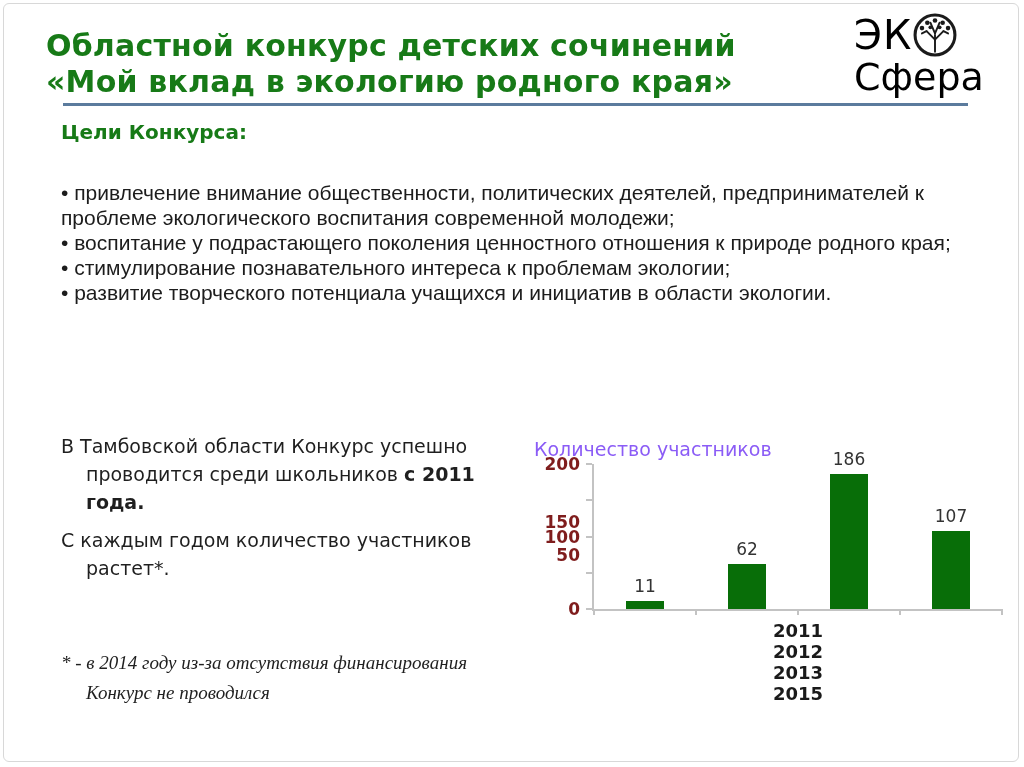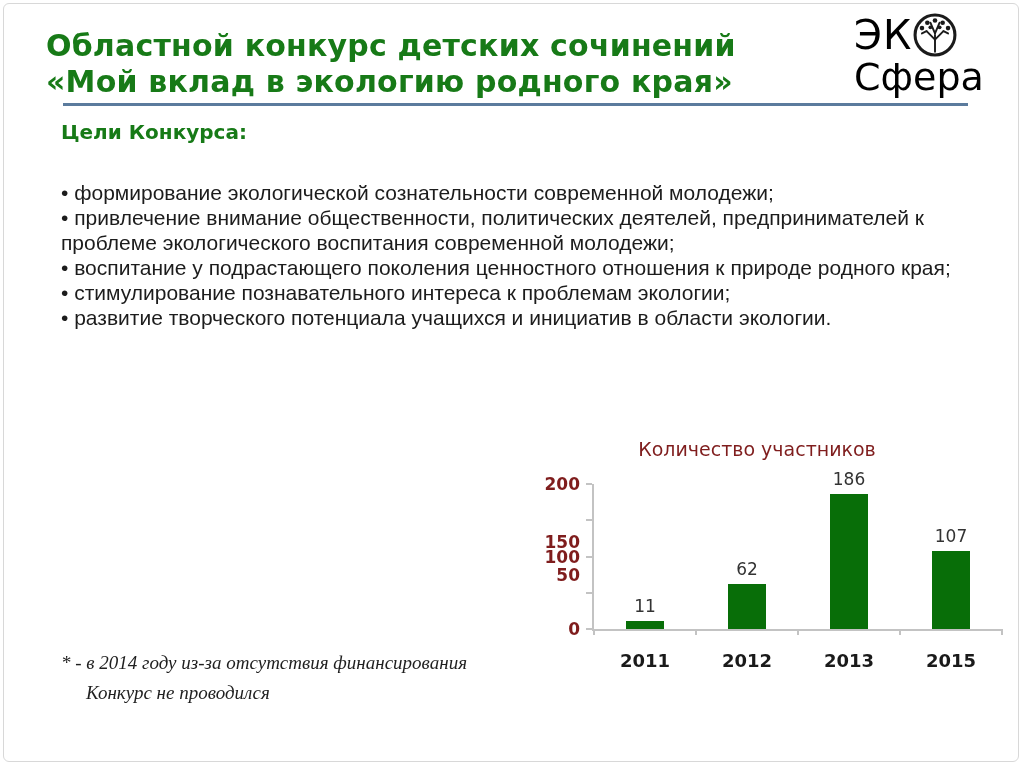--- a/index.html
+++ b/index.html
@@ -21,32 +21,32 @@
   .goals-heading { position:absolute; left:57px; top:116px; font-size:20px; font-weight:bold; color:#177a17; }
   .goals-list { position:absolute; left:57px; top:176px; width:920px;
     font-family:"Liberation Sans",sans-serif; font-size:21px; line-height:25px; color:#1c1c1c; }
   .goal-item { margin:0; }
   
   .left-text { position:absolute; left:57px; top:428px; width:450px; font-size:19px; line-height:28px; }
   .hang { padding-left:25px; text-indent:-25px; margin:0 0 10px 0; }
   .footnote { position:absolute; left:57px; top:644px; width:465px; font-size:19px; line-height:30px; font-style:italic;font-family:Liberation Serif, serif; }
   
   .chart { position:absolute; left:530px; top:434px; width:480px; }
-  .chart-title { text-align:center; font-size:19px; color:#7f1d1d; padding-right:34px; margin-bottom:24px; }
+  .chart-title { text-align:left; font-size:19px; color:#8b5cf6; padding-right:34px; margin-bottom:4px; }
   .chart-body { display:flex; }
   .chart-y-axis { position:relative; width:58px; height:145px; }
   .ytick-label { position:absolute; right:12px; font-size:17px; font-weight:bold; color:#7f1d1d; }
   .ytick-mark { position:absolute; right:0; width:6px; height:2px; background:#c3c3c3; }
   .chart-plot { position:relative; width:408px; height:145px;
     border-left:2px solid #c3c3c3; border-bottom:2px solid #c3c3c3; display:flex; align-items:flex-end; }
   .bar-col { position:relative; flex:1; height:100%; display:flex; align-items:flex-end; justify-content:center; }
   .bar { width:38px; }
   .bar-value { position:absolute; left:0; width:100%; text-align:center; font-size:17px; color:#333333; }
   .xtick { position:absolute; top:100%; width:2px; height:6px; margin-left:-1px; background:#c3c3c3; }
-  .chart-x-labels { display:flex; margin-left:60px; width:408px; margin-top:19px; }
+  .chart-x-labels { display:flex; margin-left:60px; width:408px; margin-top:9px;flex-direction:column; }
   .x-label { flex:1; text-align:center; font-size:18px; font-weight:bold; color:#1a1a1a; }
 </style>
 </head>
 <body>
 
 <div class="slide">
 
   <div class="title-block">
     <div class="title-line">Областной конкурс детских сочинений</div>
     <div class="title-line">«Мой вклад в экологию родного края»</div>
@@ -75,27 +75,30 @@
             </g>
           </svg></span></div>
     <div class="logo-line2">Сфера</div>
   </div>
 
   <div class="header-rule"></div>
 
   <div class="goals-heading">Цели Конкурса:</div>
 
   <div class="goals-list">
-    <p class="goal-item"><span>• </span><span>формирование экологической сознательности современной молодежи;</span></p>
     <p class="goal-item"><span>• </span><span>привлечение внимание общественности, политических деятелей, предпринимателей к проблеме экологического воспитания современной молодежи;</span></p>
     <p class="goal-item"><span>• </span><span>воспитание у подрастающего поколения ценностного отношения к природе родного края;</span></p>
     <p class="goal-item"><span>• </span><span>стимулирование познавательного интереса к проблемам экологии;</span></p>
     <p class="goal-item"><span>• </span><span>развитие творческого потенциала учащихся и инициатив в области экологии.</span></p>
   </div>
 
+  <div class="left-text">
+    <p class="hang"><span>В Тамбовской области Конкурс успешно проводится  среди школьников </span><b>с 2011 года.</b></p>
+    <p class="hang">С каждым годом количество участников растет*.</p>
+  </div>
 
   <div class="footnote">
     <p class="hang">* - в 2014 году из-за отсутствия финансирования Конкурс не проводился</p>
   </div>
 
   <div class="chart">
     <div class="chart-title">Количество участников</div>
     <div class="chart-body">
       <div class="chart-y-axis">
           <div class="ytick-label" style="top: 135px;">0</div>

